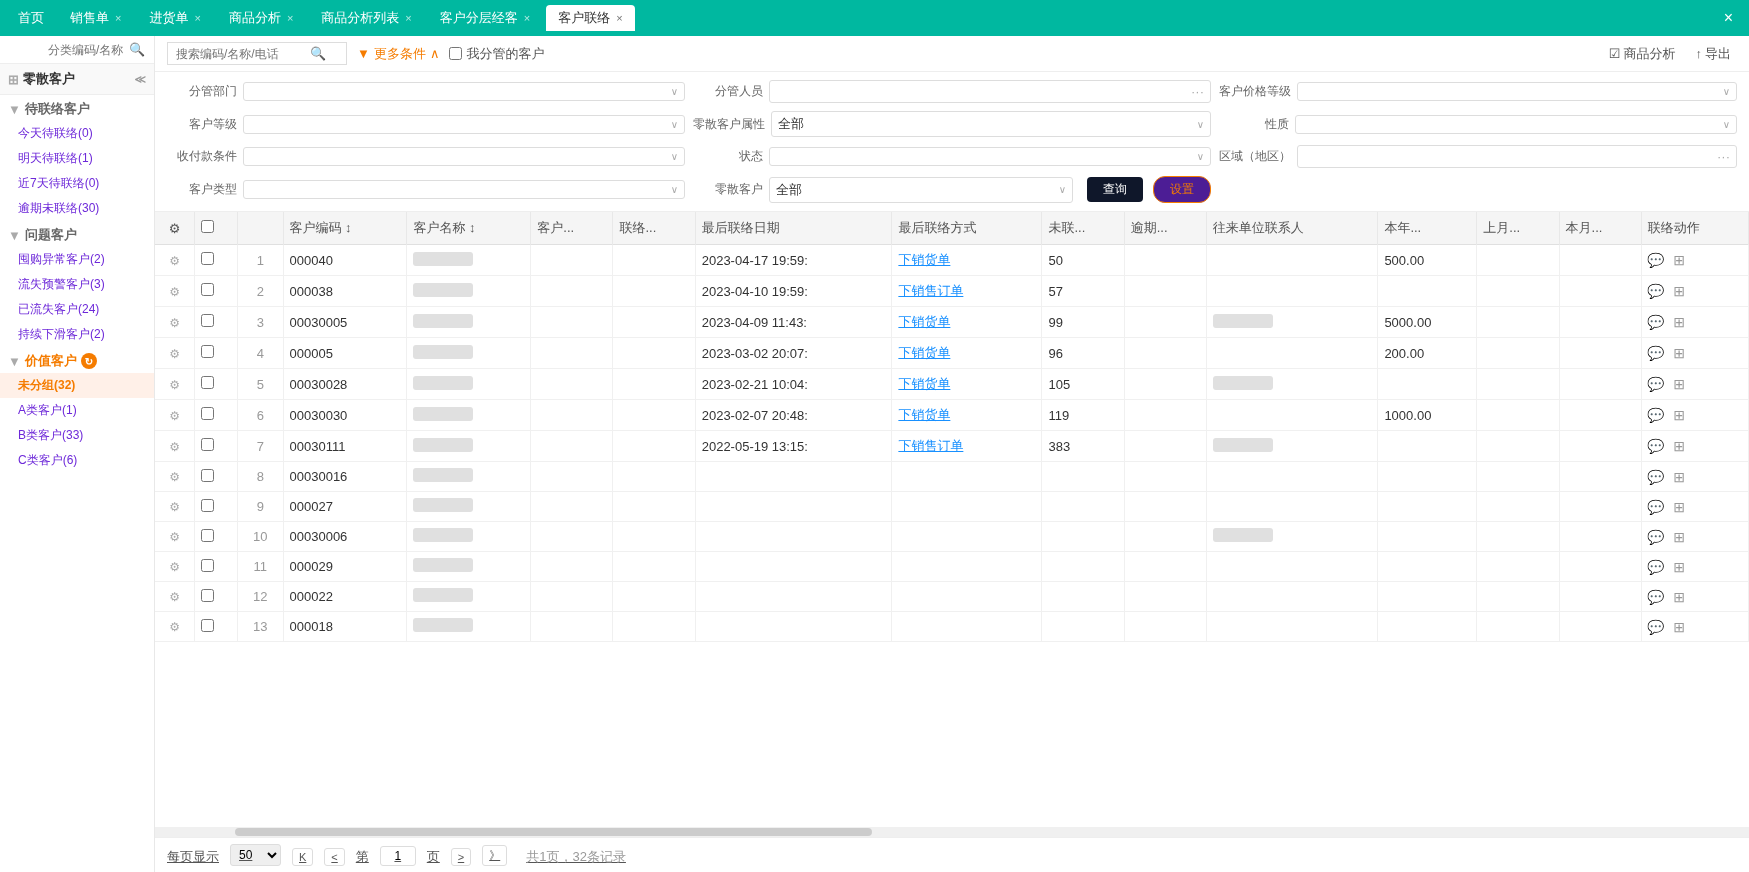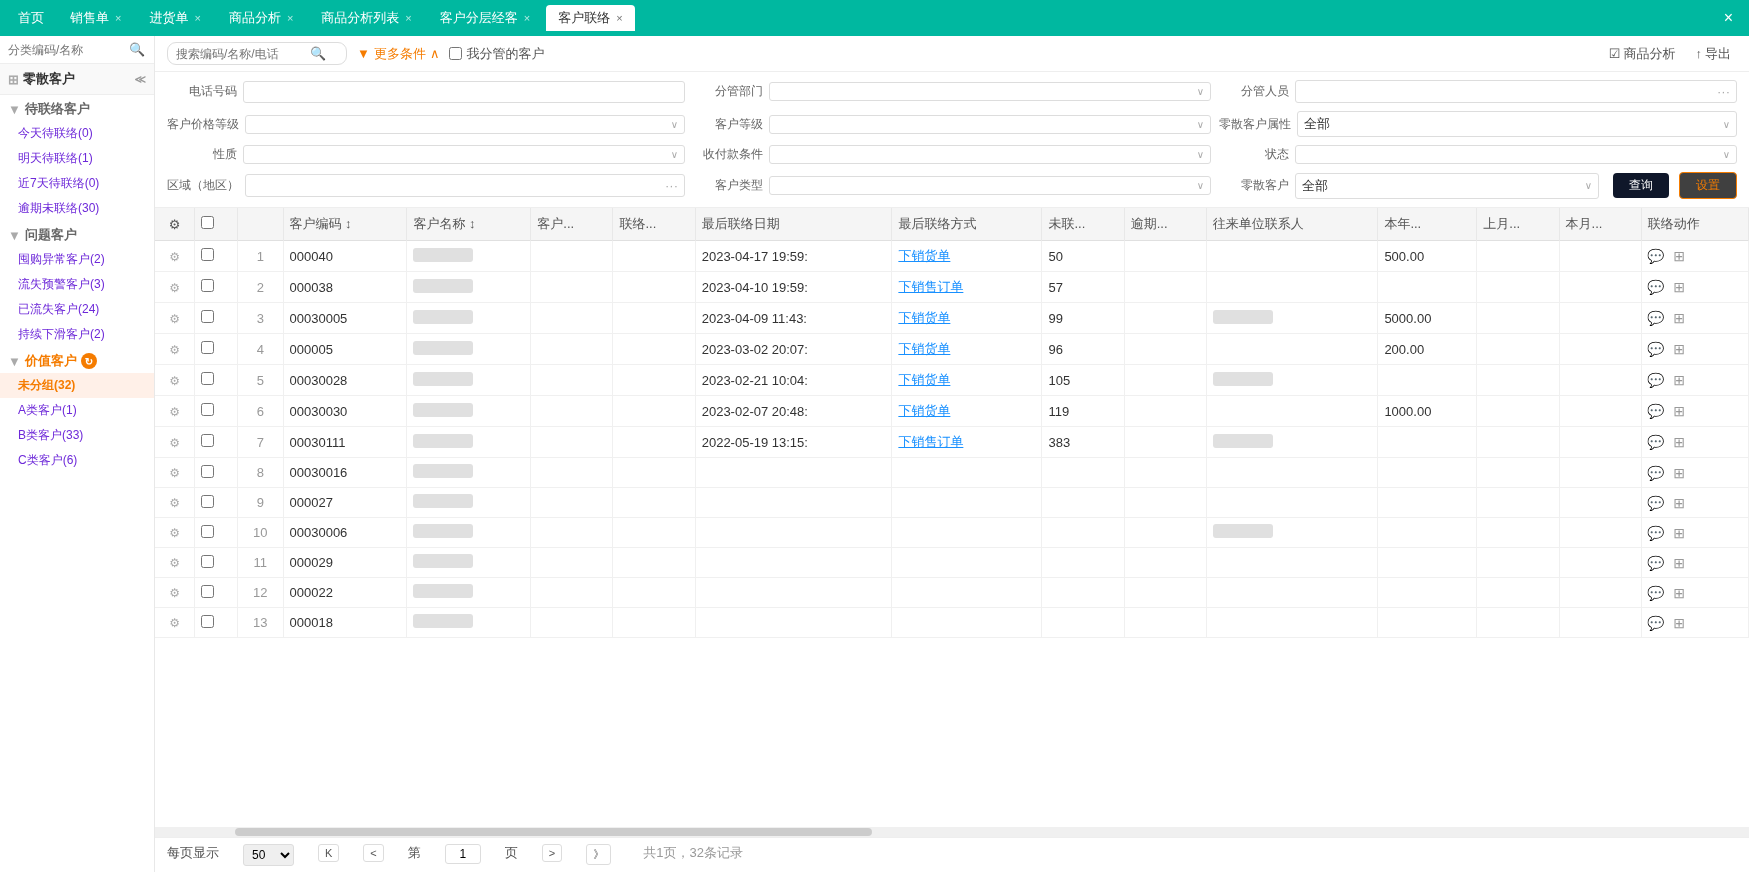--- a/index.html
+++ b/index.html
@@ -71,20 +71,21 @@
       padding: 6px 8px;
       border-bottom: 1px solid #eee;
       gap: 4px;
     }
     .sidebar-search input {
       border: none;
       outline: none;
       font-size: 12px;
       color: #6d28d9;
       width: 100%;
+      margin-left: 40px;
     }
     .sidebar-section-header {
       display: flex;
       align-items: center;
       justify-content: space-between;
       padding: 6px 8px;
       font-weight: bold;
       font-size: 13px;
       color: #333;
       background: #f9f9f9;
@@ -128,21 +129,21 @@
       padding: 6px 12px;
       border-bottom: 1px solid #eee;
       display: flex;
       align-items: center;
       gap: 10px;
     }
     .filter-search-box {
       display: flex;
       align-items: center;
       border: 1px solid #ddd;
-      border-radius: 9px;
+      border-radius: 0;
       padding: 3px 8px;
       gap: 4px;
       width: 180px;
     }
     .filter-search-box input {
       border: none;
       outline: none;
       font-size: 12px;
       width: 130px;
       color: #999;
@@ -225,24 +226,24 @@
     .btn-query {
       background: #0f172a;
       color: white;
       border: none;
       border-radius: 4px;
       padding: 4px 16px;
       cursor: pointer;
       font-size: 12px;
     }
     .btn-reset {
-      background: #404040;
+      background: #4c1d95;
       color: #f57c00;
       border: 1px solid #f57c00;
-      border-radius: 4px;
+      border-radius: 12px;
       padding: 4px 16px;
       cursor: pointer;
       font-size: 12px;
     }
 
     
     .table-container {
       flex: 1;
       overflow: auto;
       background: white;
@@ -302,27 +303,28 @@
     }
     .actions-cell {
       display: flex;
       gap: 4px;
       align-items: center;
     }
 
     
     .pagination-bar {
       display: flex;
-      align-items: flex-start;
+      align-items: flex-end;
       padding: 6px 12px;
       background: white;
       border-top: 1px solid #eee;
       font-size: 12px;
       color: #555;
-      gap: 24px;
+      gap: 11px;
+      text-decoration: underline;
     }
     .page-size-select {
       border: 1px solid #ddd;
       border-radius: 3px;
       padding: 2px 4px;
       font-size: 12px;
     }
     .page-nav-btn {
       border: 1px solid #ddd;
       background: white;
@@ -465,24 +467,20 @@
         <div class="action-btn">
           <span>↑</span>
           <span>导出</span>
         </div>
       </div>
     </div>
 
     <div class="advanced-filter">
 
       <div class="filter-row">
-        <span class="filter-label">电话号码</span>
-        <input class="filter-input" type="text" style="">
-      </div>
-      <div class="filter-row">
         <span class="filter-label">分管部门</span>
         <div class="filter-select">
           <span></span>
           <span class="arrow">∨</span>
         </div>
       </div>
       <div class="filter-row">
         <span class="filter-label">分管人员</span>
         <div class="filter-select" style="flex:1">
           <span></span>

